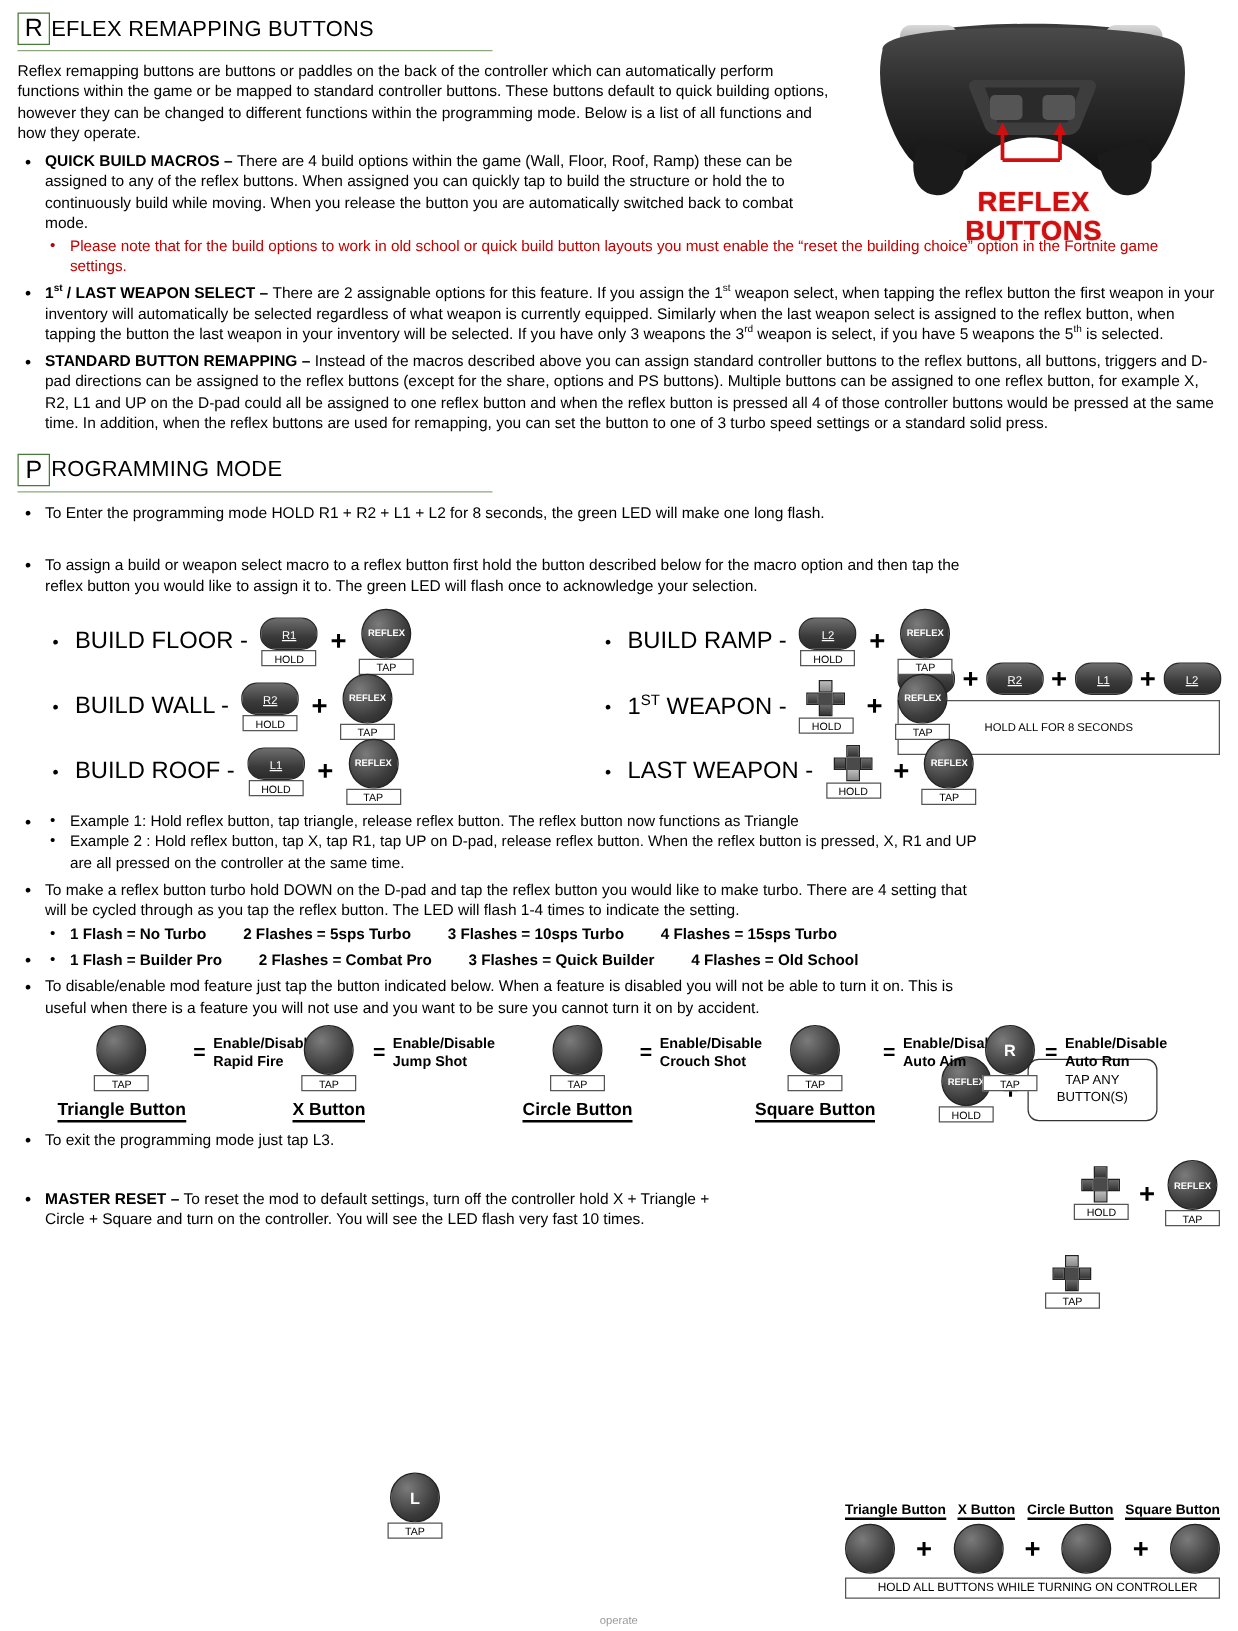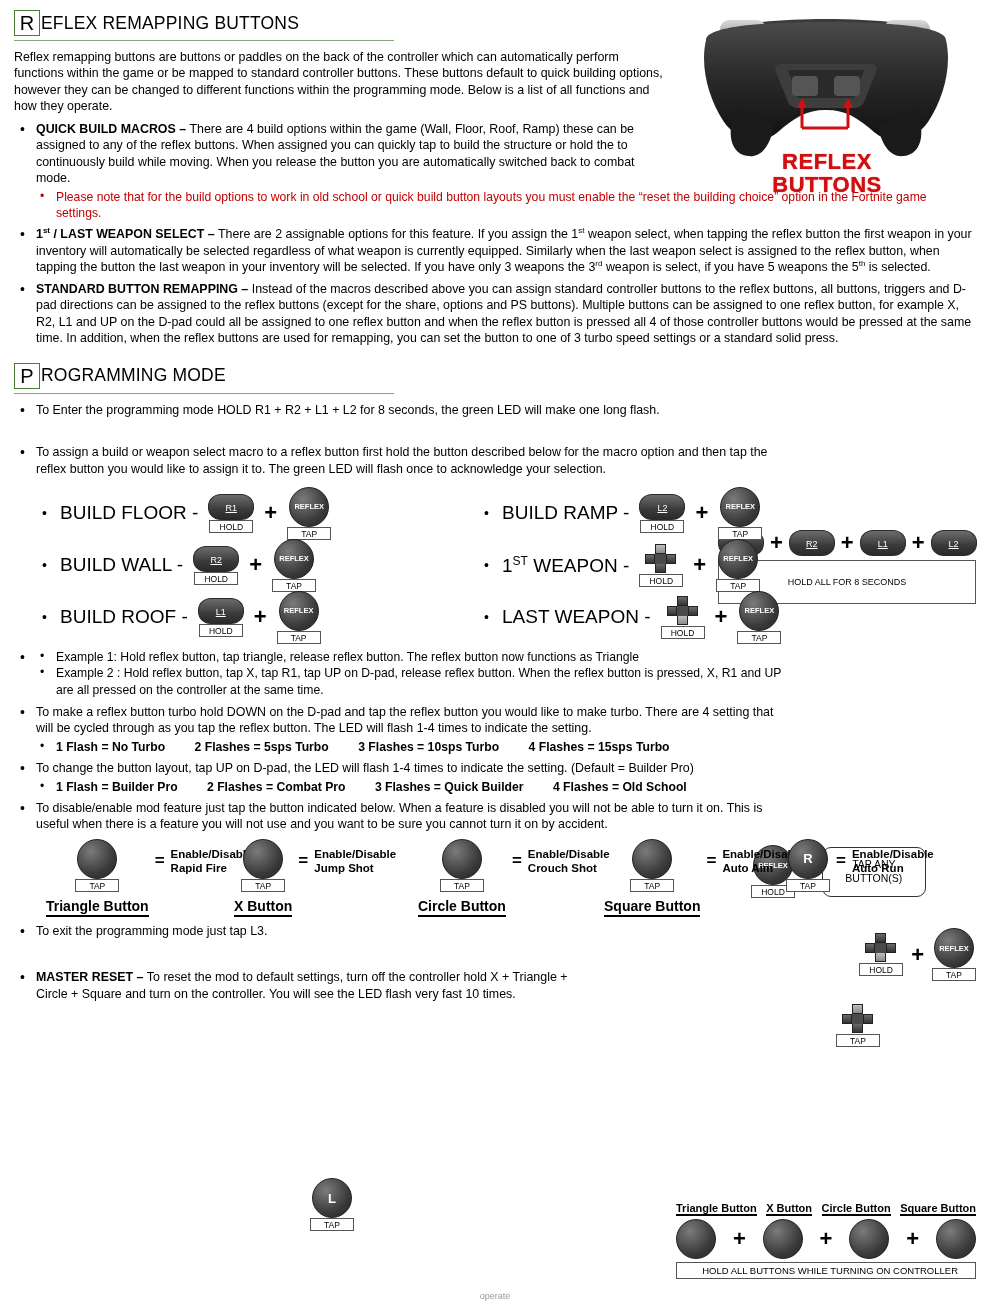--- a/index.html
+++ b/index.html
@@ -393,21 +393,20 @@
     </span>
     <span class="plus">+</span>
     <span class="glyph">
       <span class="btn-round">REFLEX</span>
       <span class="cap">TAP</span>
     </span>
   </div>
 
   <ul class="bul" style="margin-top:4px;">
     <li style="width:760px;">
-      <span>To change the button layout, tap UP on D-pad, the LED will flash 1-4 times to indicate the setting.  (Default = Builder Pro)</span>
       <ul class="sub blk">
         <li style="padding-left:20px;">
           <b>1 Flash = Builder Pro</b>
           <b style="margin-left:26px;">2 Flashes = Combat Pro</b>
           <b style="margin-left:26px;">3 Flashes = Quick Builder</b>
           <b style="margin-left:26px;">4 Flashes = Old School</b>
         </li>
       </ul>
     </li>
   </ul>

